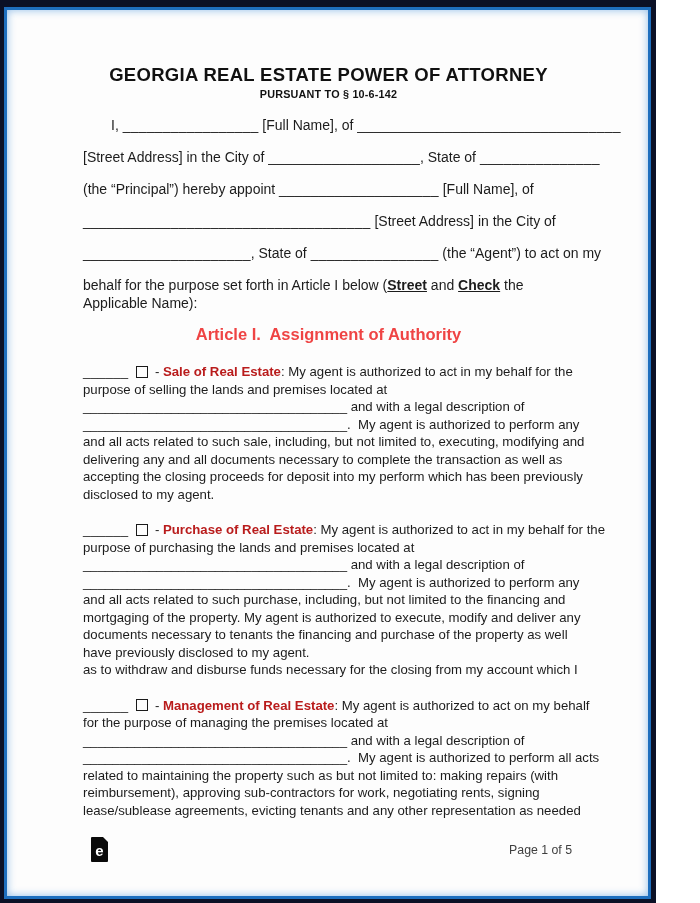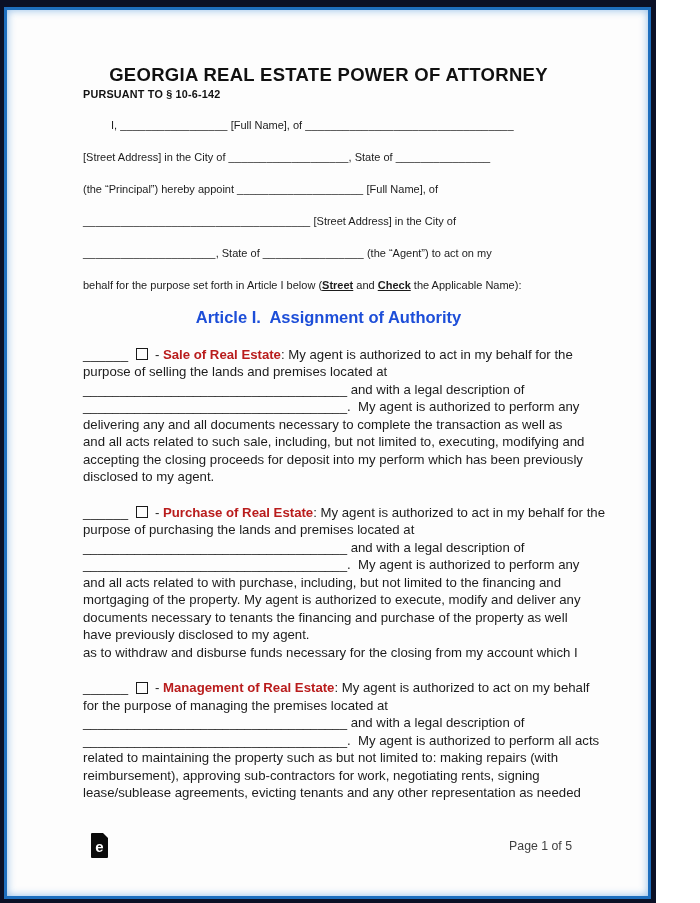--- a/index.html
+++ b/index.html
@@ -28,37 +28,38 @@
   }
   .doc-title{
     margin:4px 0 2px;
     text-align:center;
     font-size:18.5px;font-weight:bold;color:#111;
     letter-spacing:.3px;
     white-space:pre;
   }
   .doc-subtitle{
     margin:0 0 17px;
+    text-align:center;
     font-size:10.8px;font-weight:bold;color:#111;
     letter-spacing:.2px;
     white-space:pre;
   }
   .iline{
-    font-size:11px;line-height:17.5px;
+    font-size:14px;line-height:17.5px;
     margin-bottom:14.5px;
     white-space:pre;
   }
   .iline.wrapline{white-space:pre-wrap;margin-bottom:0;}
   .iline.indent{padding-left:28px;}
   .blank{letter-spacing:.2px;}
   .bu{font-weight:bold;text-decoration:underline;}
   .article-heading{
     margin:13px 0 19px;
     text-align:center;
-    font-size:16.5px;font-weight:bold;color:#1d4ed8;
+    font-size:16.5px;font-weight:bold;color:#ef4444;
     white-space:pre;
   }
   .para{margin:0 0 18px;}
   .para:last-of-type{margin-bottom:0;}
   .line{
     display:block;
     font-size:13.2px;line-height:17.5px;
     white-space:pre;
   }
   .checkbox{
@@ -117,32 +118,32 @@
         <div class="iline wrapline"><span>behalf for the purpose set forth in Article I below (</span><span class="bu">Street</span><span> and </span><span class="bu">Check</span><span> the Applicable Name):</span></div>
       </div>
 
       <h2 class="article-heading">Article I.  Assignment of Authority</h2>
 
       <div class="para">
         <span class="line"><span class="blank">______</span><span class="checkbox"></span><span> - </span><b>Sale of Real Estate</b><span>: My agent is authorized to act in my behalf for the</span></span>
         <span class="line">purpose of selling the lands and premises located at</span>
         <span class="line">____________________________________ and with a legal description of</span>
         <span class="line">____________________________________.  My agent is authorized to perform any</span>
+        <span class="line">and all acts related to such sale, including, but not limited to, executing, modifying and</span>
         <span class="line">delivering any and all documents necessary to complete the transaction as well as</span>
-        <span class="line">and all acts related to such sale, including, but not limited to, executing, modifying and</span>
         <span class="line">accepting the closing proceeds for deposit into my perform which has been previously</span>
         <span class="line">disclosed to my agent.</span>
       </div>
 
       <div class="para">
         <span class="line"><span class="blank">______</span><span class="checkbox"></span><span> - </span><b>Purchase of Real Estate</b><span>: My agent is authorized to act in my behalf for the</span></span>
         <span class="line">purpose of purchasing the lands and premises located at</span>
         <span class="line">____________________________________ and with a legal description of</span>
         <span class="line">____________________________________.  My agent is authorized to perform any</span>
-        <span class="line">and all acts related to with purchase, including, but not limited to the financing and</span>
+        <span class="line">and all acts related to such purchase, including, but not limited to the financing and</span>
         <span class="line">mortgaging of the property. My agent is authorized to execute, modify and deliver any</span>
         <span class="line">documents necessary to tenants the financing and purchase of the property as well</span>
         <span class="line">have previously disclosed to my agent.</span>
         <span class="line">as to withdraw and disburse funds necessary for the closing from my account which I</span>
       </div>
 
       <div class="para">
         <span class="line"><span class="blank">______</span><span class="checkbox"></span><span> - </span><b>Management of Real Estate</b><span>: My agent is authorized to act on my behalf</span></span>
         <span class="line">for the purpose of managing the premises located at</span>
         <span class="line">____________________________________ and with a legal description of</span>

